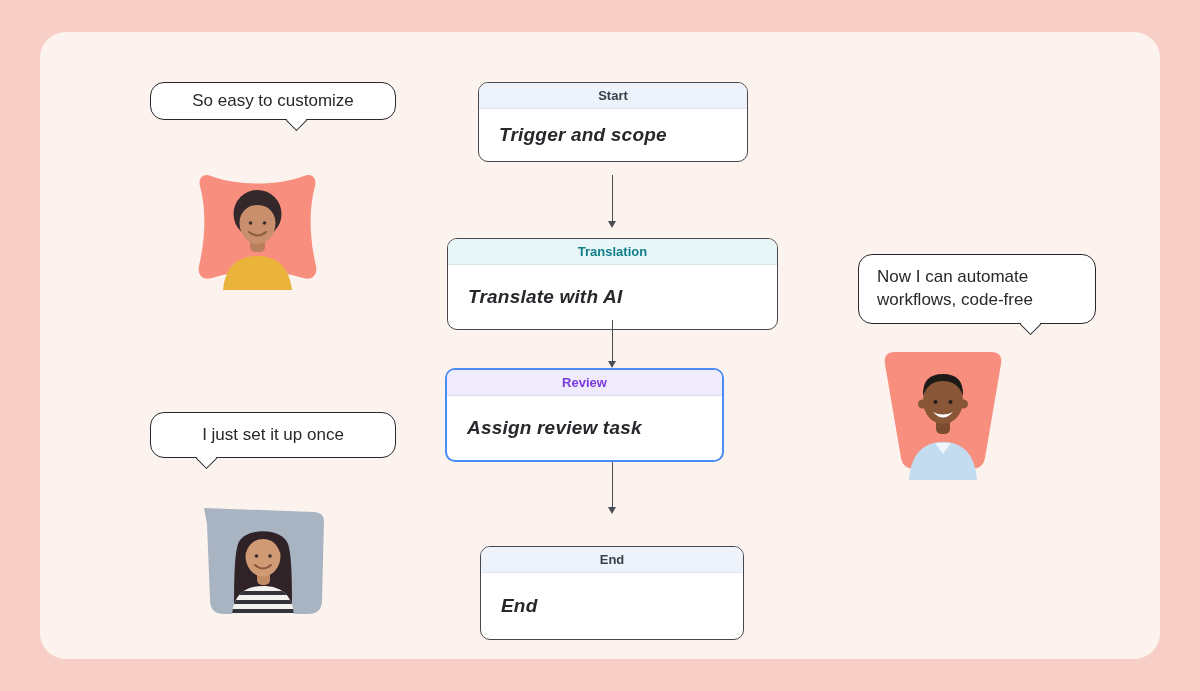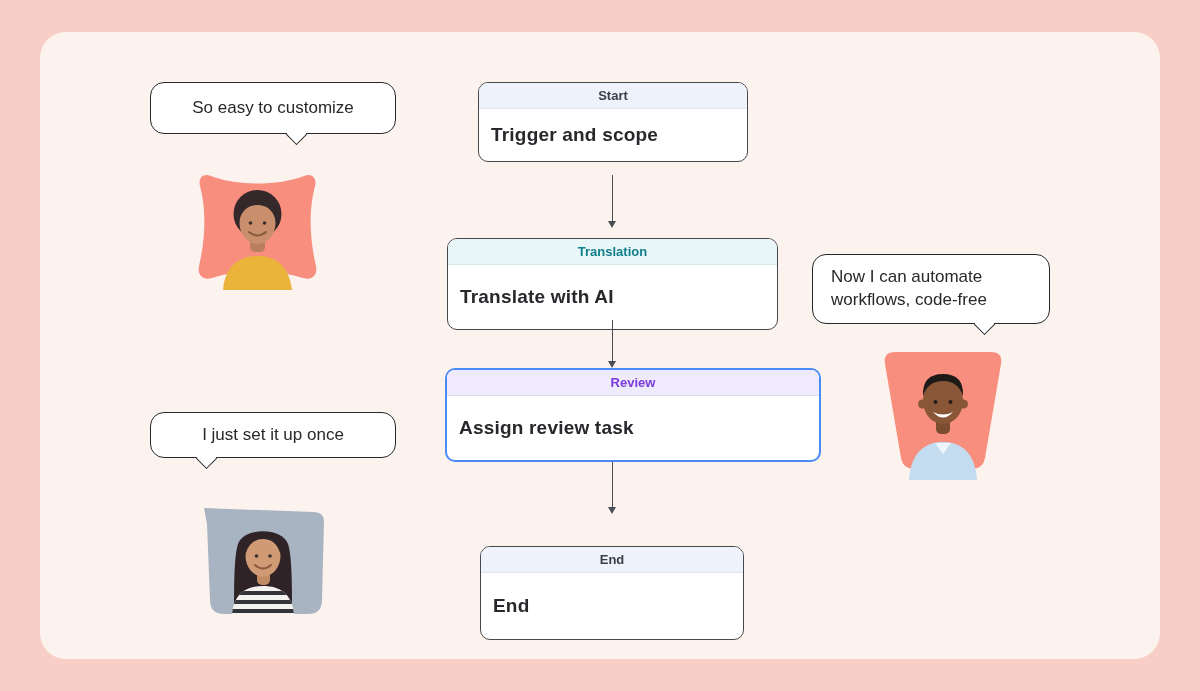--- a/index.html
+++ b/index.html
@@ -27,31 +27,31 @@
     border:1.5px solid var(--node-border); border-radius:10px;
     display:flex; flex-direction:column; overflow:hidden;
   }
   .flow-node.selected{border:2px solid var(--selected-border);}
   .node-header{
     height:26px; flex:0 0 26px; display:flex; align-items:center; justify-content:center;
     font-size:13px; font-weight:700; color:var(--header-text);
     border-bottom:1px solid rgba(0,0,0,0.06);
   }
   .node-body{
-    flex:1; display:flex; align-items:center; padding-left:12px;
-    font-size:19px; font-weight:700; color:var(--body-text); letter-spacing:.2px;
+    flex:1; display:flex; align-items:center; padding-left:20px;
+    font-size:19px; font-weight:700; color:var(--body-text); letter-spacing:.2px;font-style:italic;
   }
   .node-start  .node-header{background:var(--start-header-bg);}
   .node-translation .node-header{background:var(--translation-header-bg); color:var(--translation-header-text);}
   .node-review .node-header{background:var(--review-header-bg); color:var(--review-header-text);}
   .node-end    .node-header{background:var(--end-header-bg);}
 
   .n-start{left:438px; top:50px; width:270px; height:80px;}
   .n-translation{left:407px; top:206px; width:331px; height:92px;}
-  .n-review{left:405px; top:336px; width:376px; height:94px;}
+  .n-review{left:405px; top:336px; width:279px; height:94px;}
   .n-end{left:440px; top:482px; width:264px; height:94px;margin-top:32px;}
 
   
   .arrow{position:absolute; width:0; border-left:1.5px solid var(--arrow-color);}
   .arrow::after{
     content:""; position:absolute; bottom:-7px; left:-5px;
     border:4.2px solid transparent; border-top:7px solid var(--arrow-color); border-bottom:none;
   }
   .a1{left:572px; top:143px; height:46px;}
   .a2{left:572px; top:288px; height:41px;}
@@ -62,25 +62,25 @@
     position:absolute; background:#fff; border:1.5px solid var(--bubble-border);
     border-radius:14px; display:flex; align-items:center;
     font-size:17px; font-weight:500; color:var(--body-text);
     padding:10px 18px; line-height:1.35;
   }
   .bubble .tail{
     position:absolute; width:15px; height:15px; background:#fff;
     border-right:1.5px solid var(--bubble-border); border-bottom:1.5px solid var(--bubble-border);
     transform:rotate(45deg); bottom:-9px;
   }
-  .b1{left:110px; top:50px; width:246px; height:52px; justify-content:center;}
+  .b1{left:110px; top:50px; width:246px; height:38px; justify-content:center;}
   .b1 .tail{left:138px;}
   .b2{left:110px; top:380px; width:246px; height:46px; justify-content:center;}
   .b2 .tail{left:48px;}
-  .b3{left:772px; top:222px; width:238px; min-height:70px;}
+  .b3{left:818px; top:222px; width:238px; min-height:70px;}
   .b3 .tail{left:164px;}
 
   
   .avatar{position:absolute;}
   .av1{left:155px; top:138px; width:125px; height:120px;}
   .av2{left:158px; top:470px; width:130px; height:118px;}
   .av3{left:833px; top:316px; width:140px; height:132px;}
 </style>
 </head>
 <body>

